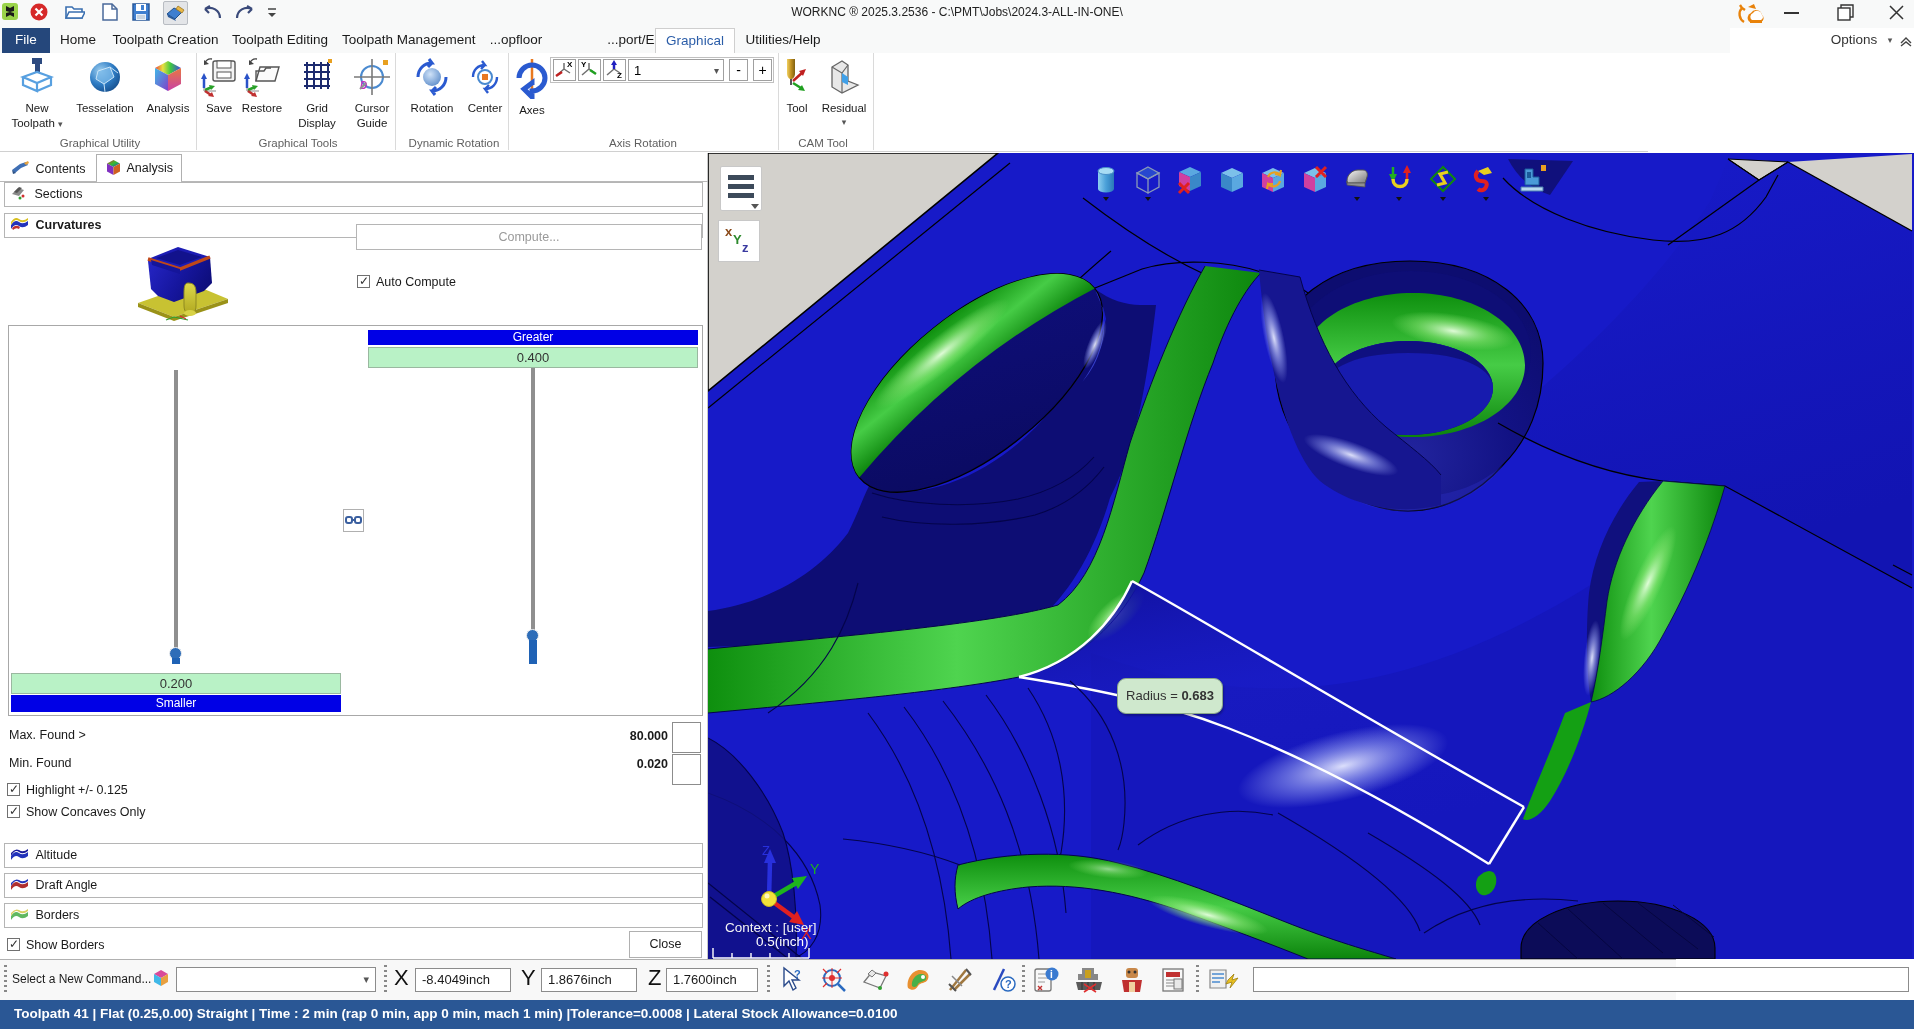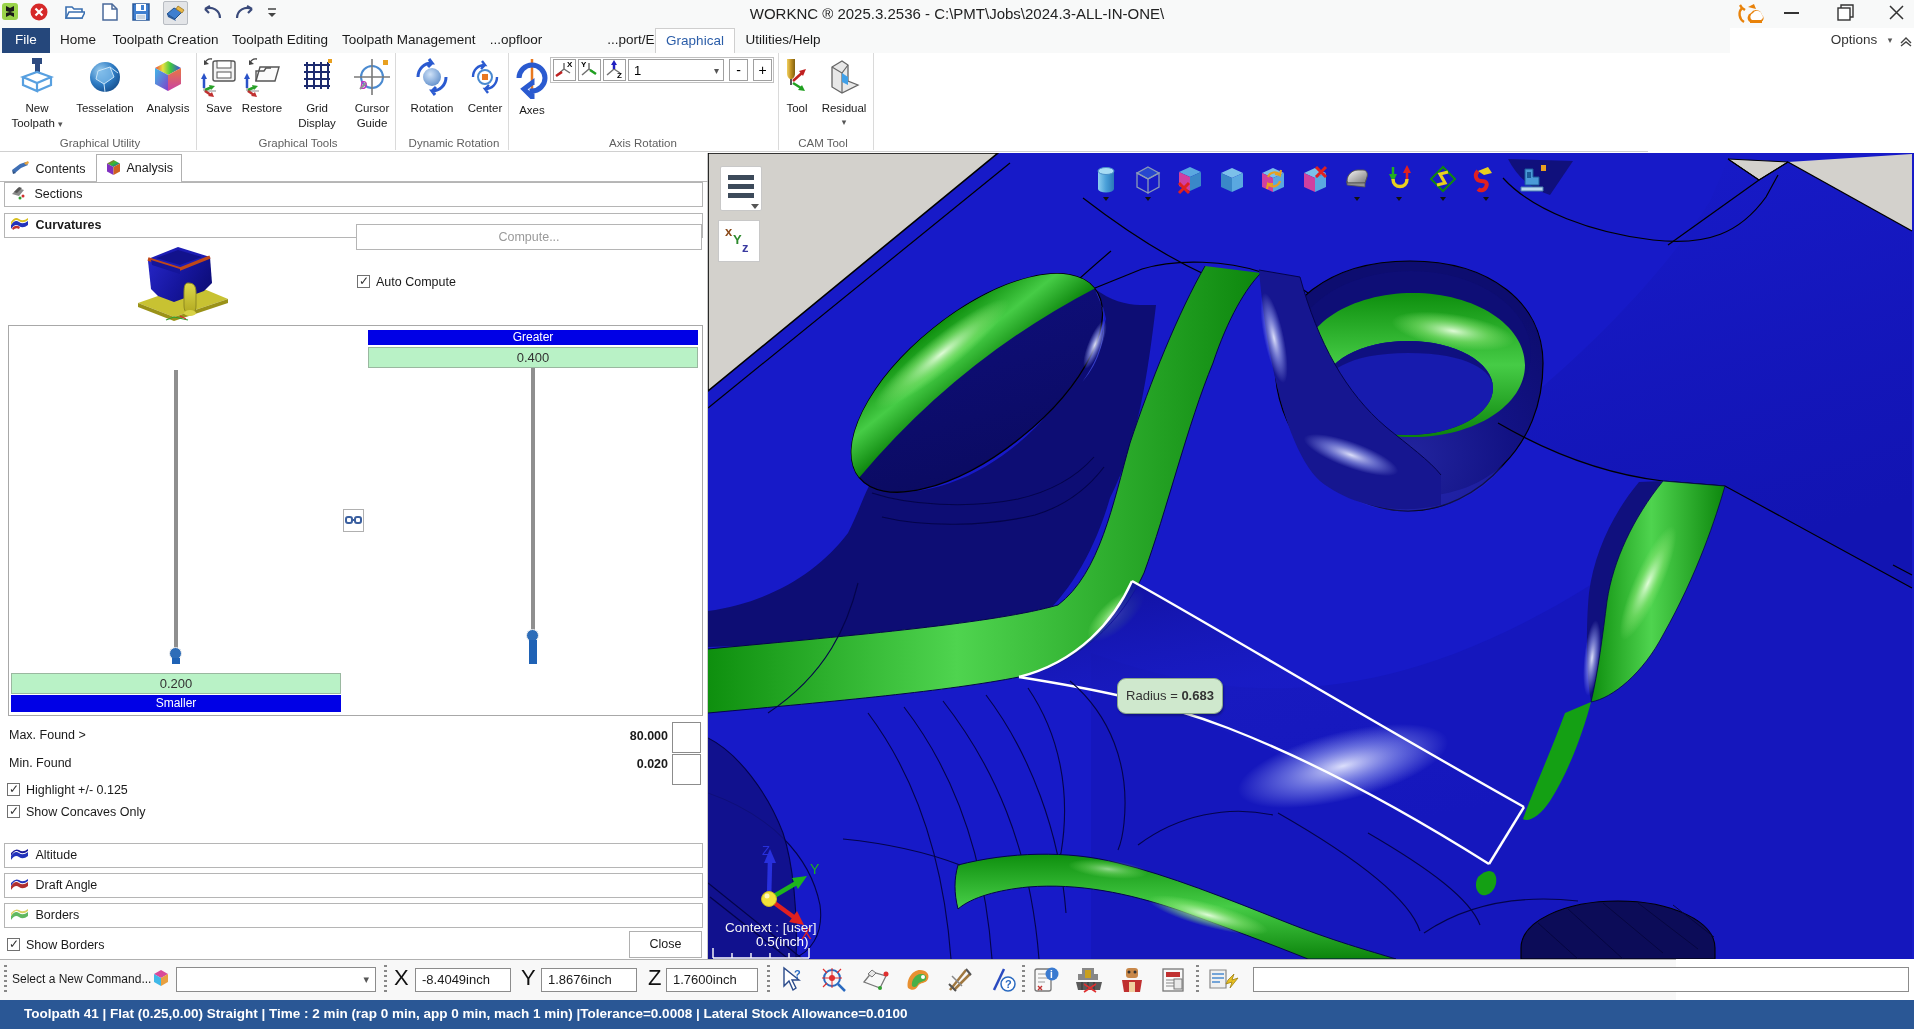--- a/index.html
+++ b/index.html
@@ -1,39 +1,39 @@
 <!DOCTYPE html>
 <html><head>
 <meta charset="utf-8">
 <style>
 * { margin:0; padding:0; box-sizing:border-box; }
 html,body { width:1914px; height:1029px; overflow:hidden; font-family:"Liberation Sans", sans-serif; background:#fff; }
 .abs { position:absolute; }
 #titlebar { left:0; top:0; width:1914px; height:28px; background:#f8f9f9; }
-#title-text { left:0; top:5px; width:1914px; text-align:center; font-size:15px; color:#222; }
+#title-text { left:0; top:5px; width:1914px; text-align:center; font-size:12px; color:#222; }
 #menubar { left:0; top:28px; width:1730px; height:25px; background:#f8f9f9; }
 .mtab { position:absolute; top:0; height:25px; line-height:24px; font-size:13.5px; color:#1a1a1a; text-align:center; white-space:nowrap; }
 #filetab { left:2px; width:48px; background:#25477b; color:#fff; }
 #graphtab { background:#fff; border:1px solid #cfcfcf; border-bottom:none; color:#2b5da8; }
 #ribbon { left:0; top:53px; width:1914px; height:84px; background:#fff; }
 #grouplbl { left:0; top:137px; width:1648px; height:15px; background:#fff; border-bottom:1px solid #d0d0d0;}
 .glbl { position:absolute; top:0px; font-size:11.5px; color:#5f5f5f; text-align:center; }
 .gsep { position:absolute; top:-84px; width:1px; height:97px; background:#dadada; }
 .ritem { position:absolute; top:4px; text-align:center; font-size:11.5px; color:#1a1a1a; }
 .ricon { margin:0 auto; }
 .rlbl { margin-top:2px; line-height:15px; }
 #leftpanel { left:0; top:153px; width:708px; height:806px; background:#fff; border-right:1px solid #c8c8c8; }
 .ptab { position:absolute; font-size:12.5px; color:#1a1a1a; }
 .prow { position:absolute; left:4px; width:699px; height:25px; border:1px solid #b5b5b5; background:#fff; font-size:12.5px; color:#1a1a1a; line-height:23px; }
 .cb { position:absolute; width:13px; height:13px; border:1px solid #707070; background:#fff; }
 .cb:after { content:"\2713"; position:absolute; left:1px; top:-2px; font-size:12px; color:#333; }
 .cblbl { position:absolute; font-size:12.5px; color:#1a1a1a; }
 #viewport { left:708px; top:153px; width:1206px; height:806px; background:#1517c6; }
 #commandbar { left:0; top:959px; width:1676px; height:41px; background:#f8f8f8; border-top:1px solid #b0b0b0; }
-#statusbar { left:0; top:1000px; width:1914px; height:29px; background:#2a5795; color:#fff; font-size:13.5px; font-weight:bold; line-height:28px; padding-left:24px; }
+#statusbar { left:0; top:1000px; width:1914px; height:29px; background:#2a5795; color:#fff; font-size:13.5px; font-weight:bold; line-height:28px; padding-left:14px; }
 .ibox { position:absolute; background:#fff; border:1px solid #8c8c8c; font-size:13px; color:#1a1a1a; }
 </style>
 </head>
 <body>
 <div class="abs" id="titlebar">
   <div class="abs" id="title-text">WORKNC ® 2025.3.2536 - C:\PMT\Jobs\2024.3-ALL-IN-ONE\</div>
   <svg class="abs" style="left:2px;top:3px;" width="16" height="17" viewBox="0 0 16 17">
       <rect x="0" y="0" width="16" height="17" rx="3" fill="#9ad34a"></rect>
       <path d="M4 3 L8 5 L12 3 L12 8 L8 9 L12 10 L12 14 L8 12 L4 14 L4 10 L8 9 L4 8 Z" fill="#1a1a1a"></path>
     </svg>

